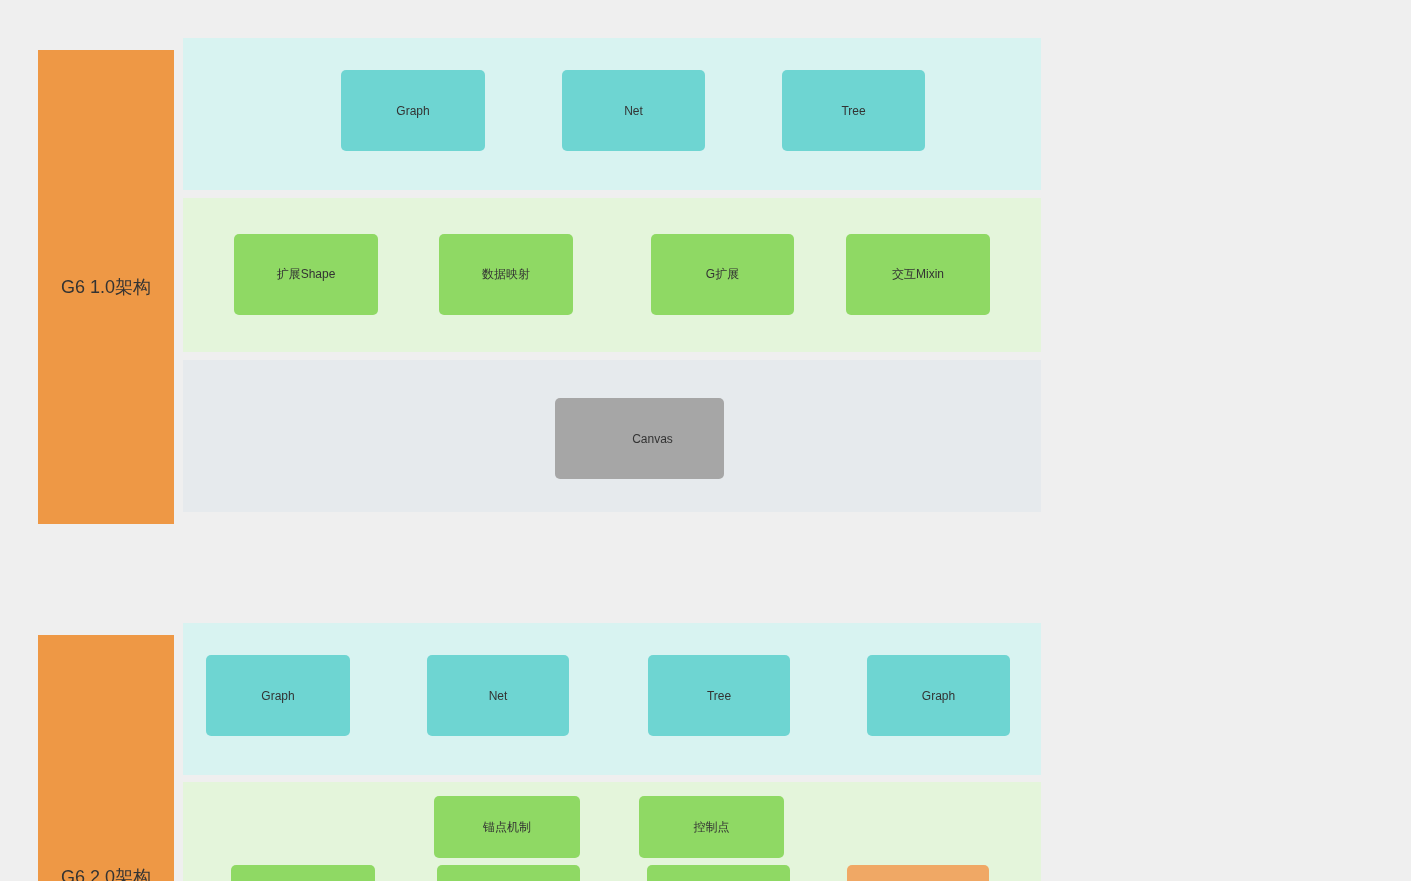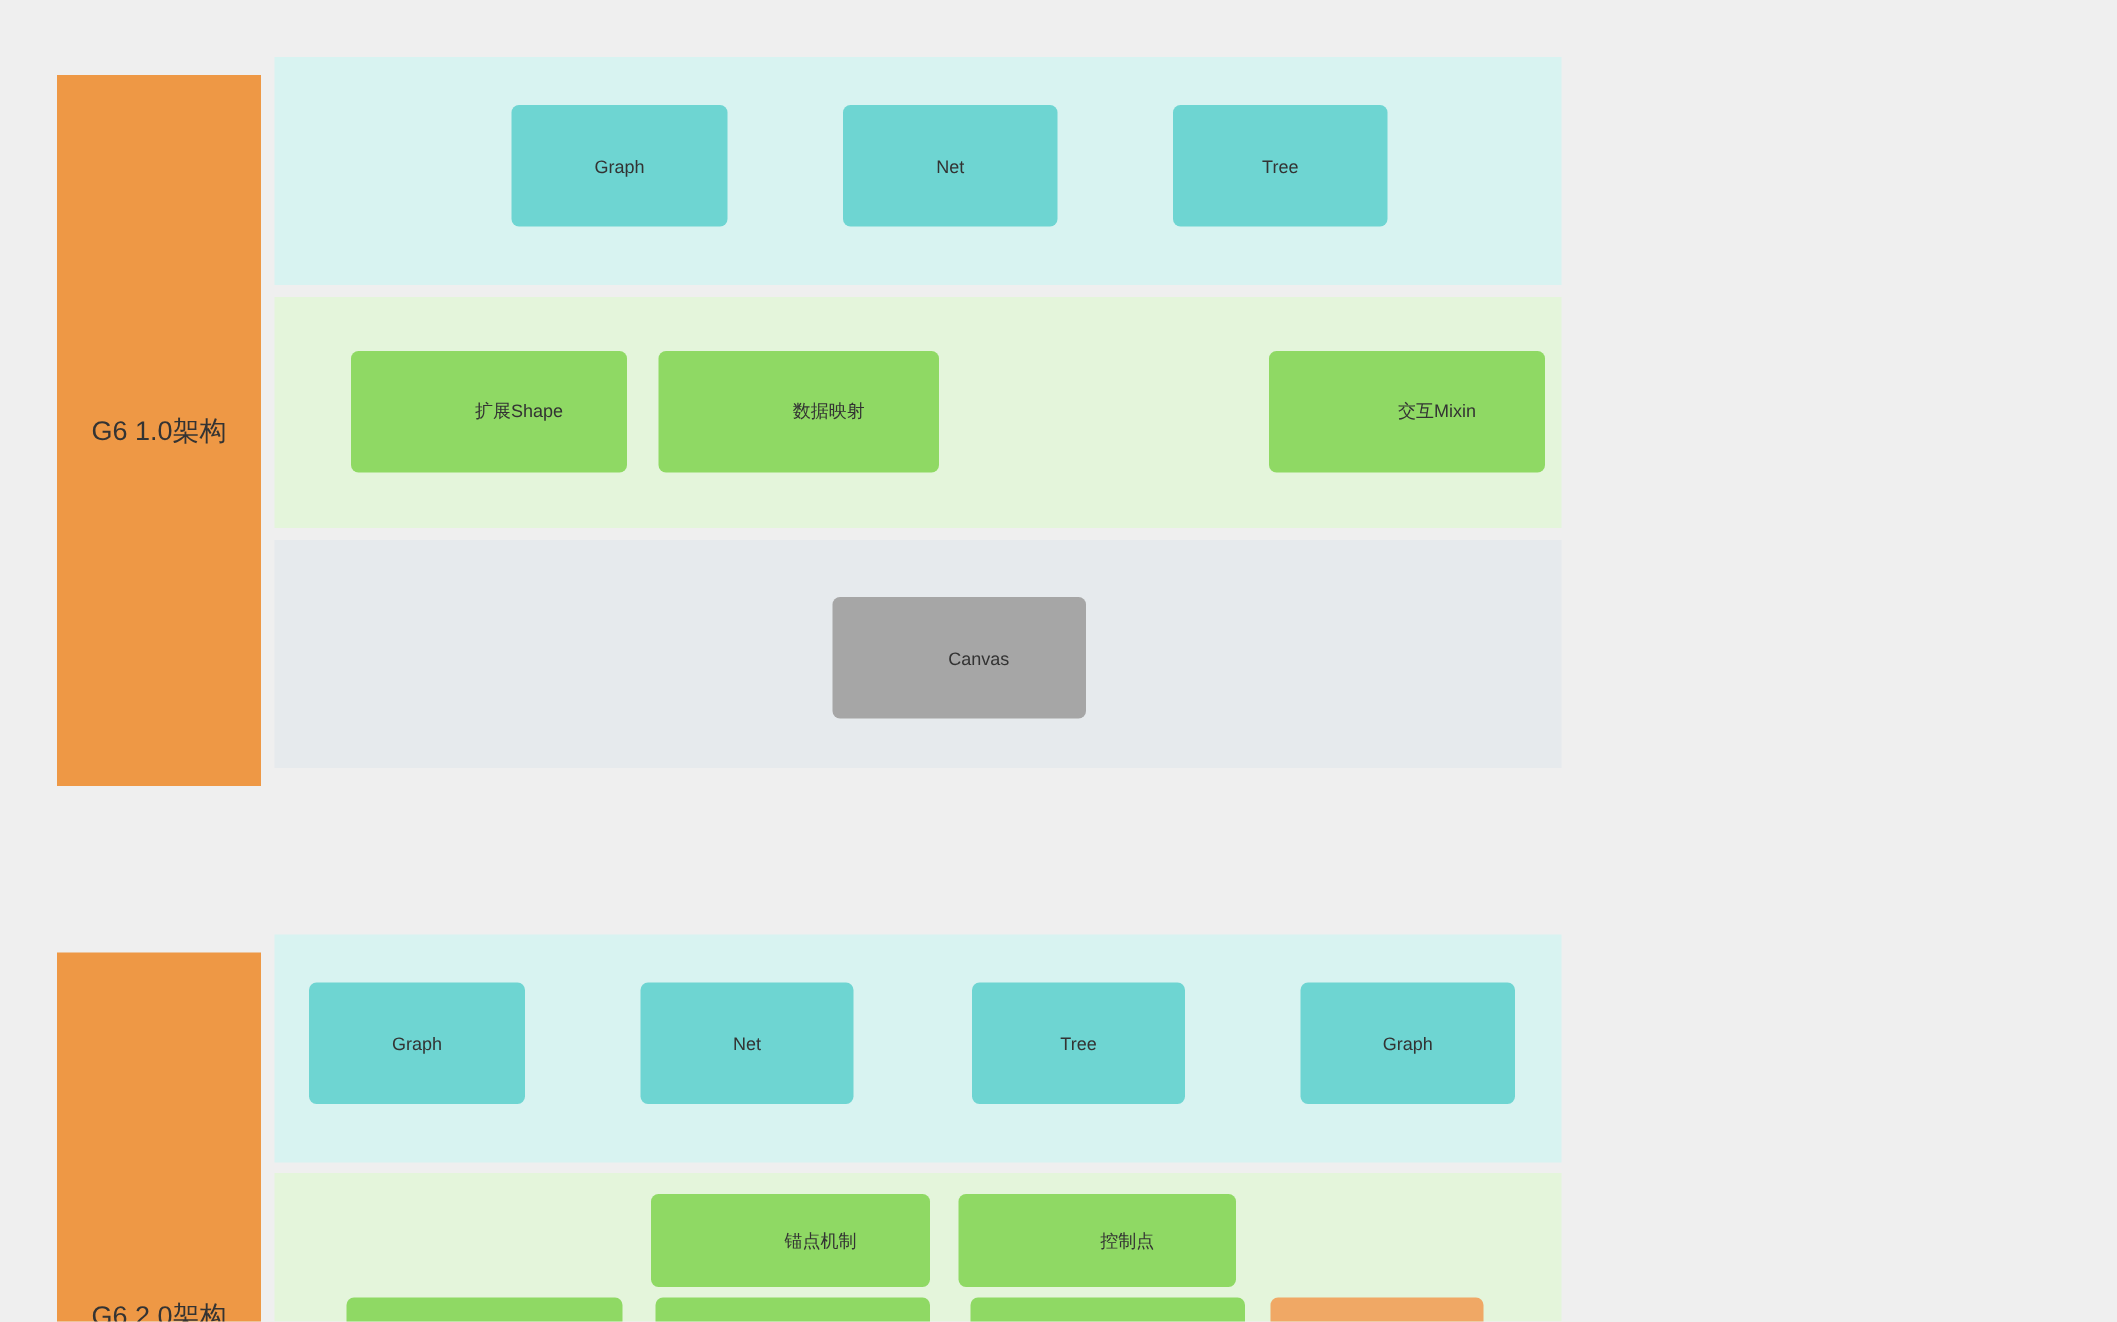--- a/index.html
+++ b/index.html
@@ -44,21 +44,21 @@
     height: 81px;
     border-radius: 5px;
     display: flex;
     align-items: center;
     justify-content: center;
     color: var(--text, #333333);
     font-size: 12px;
     white-space: nowrap;
   }
   .box.teal   { background: var(--teal-box,         #6ED5D2); }
-  .box.greenb { background: var(--green-box,        #8FD964); padding-left: 40px; }
+  .box.greenb { background: var(--green-box,        #8FD964); }
   .box.grayb  { background: var(--gray-box,         #A6A6A6); padding-left: 26px; }
   .box.orangeb{ background: var(--light-orange-box, #F0A865); }
   .box.small  { height: 62px; }
 </style>
 </head>
 <body>
 
 <div class="page">
 
   <div class="abs sidebar" style="left:38px;top:38px;width:136px;height:474px">
@@ -66,21 +66,22 @@
   </div>
 
   <div class="layer cyan" style="left:183px;top:38px;width:858px;height:152px">
     <div class="box teal" style="left:158px;top:32px;width:144px">Graph</div>
     <div class="box teal" style="left:379px;top:32px;width:143px">Net</div>
     <div class="box teal" style="left:599px;top:32px;width:143px">Tree</div>
   </div>
 
   <div class="layer green" style="left:183px;top:198px;width:858px;height:154px">
     <div class="box greenb" style="left:51px;top:36px;width:144px">扩展Shape</div>
-    <div class="box greenb" style="left:256px;top:36px;width:147px">数据映射</div>
+    <div class="box greenb" style="left:256px;top:36px;width:134px">数据映射</div>
+    <div class="box greenb" style="left:468px;top:36px;width:143px">G扩展</div>
     <div class="box greenb" style="left:663px;top:36px;width:144px">交互Mixin</div>
   </div>
 
   <div class="layer gray" style="left:183px;top:360px;width:858px;height:152px">
     <div class="box grayb" style="left:372px;top:38px;width:143px">Canvas</div>
   </div>
 
   <div class="abs sidebar bottom-label" style="left:38px;top:623px;width:136px;height:258px">
     <span class="sidebar-label">G6 2.0架构</span>
   </div>

